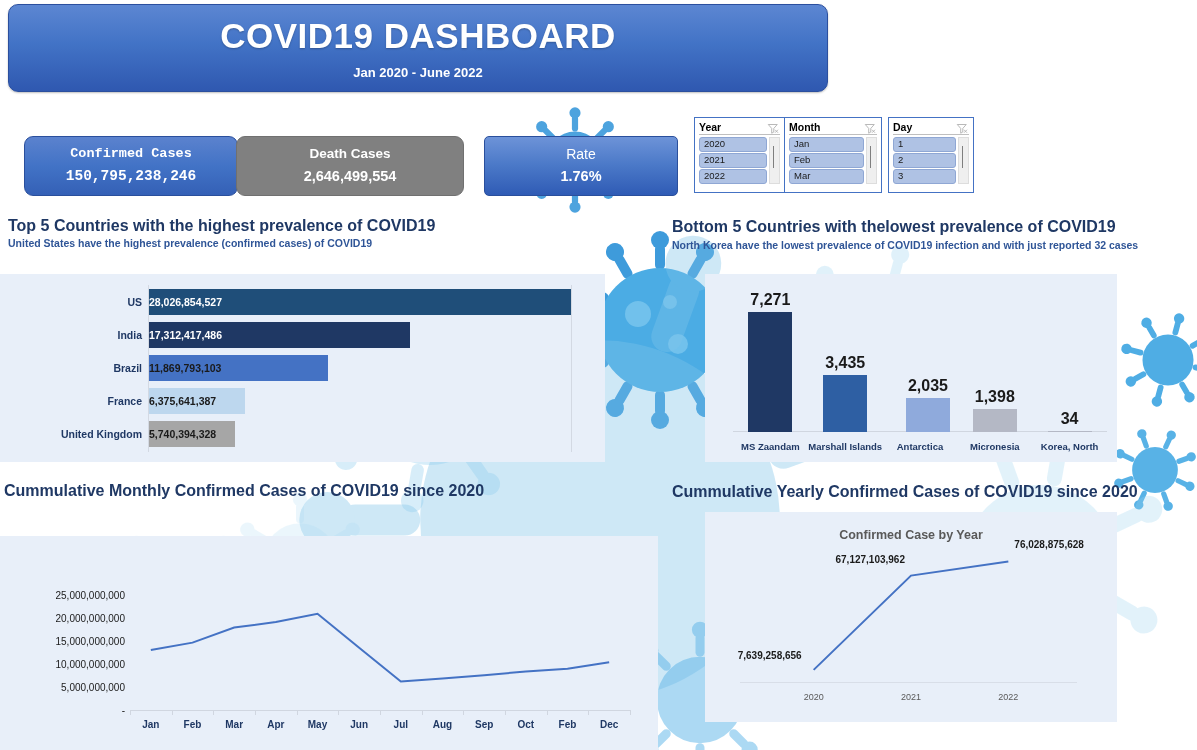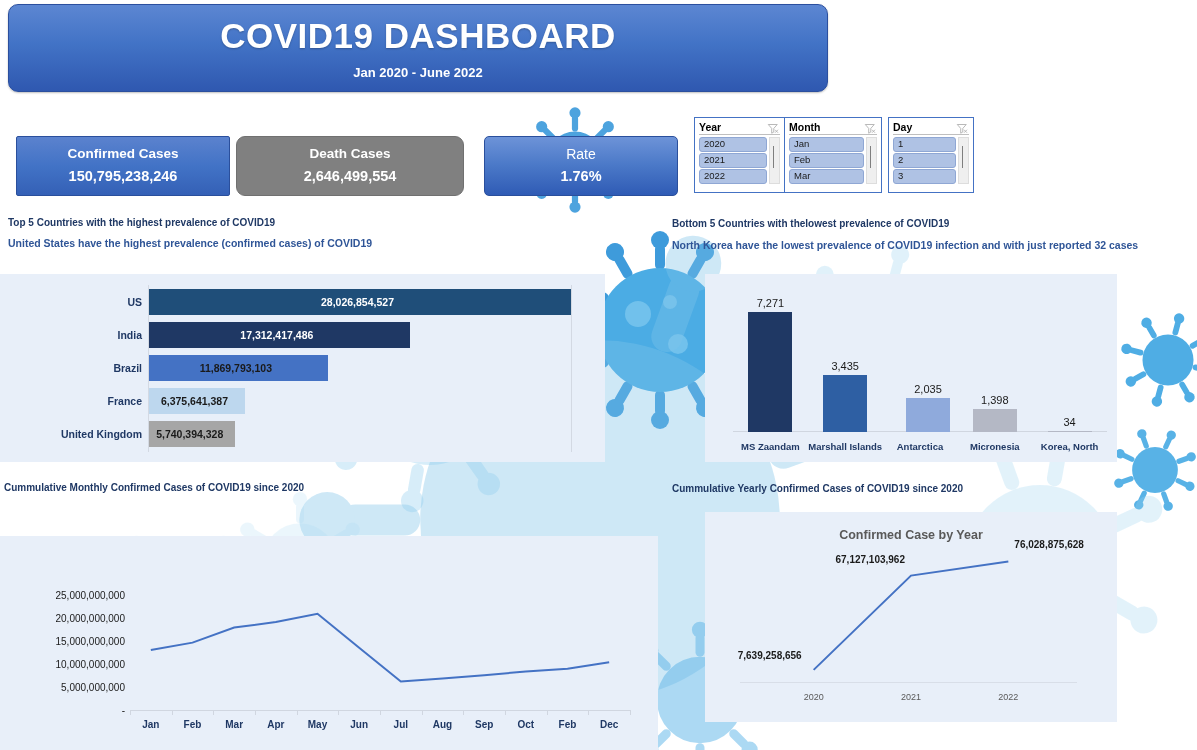--- a/index.html
+++ b/index.html
@@ -33,23 +33,24 @@
 
   
   .kpi{
     position:absolute;z-index:5;
     display:flex;flex-direction:column;align-items:center;justify-content:center;
     color:#fff;text-align:center;
   }
   .kpi .kpi-label{font-size:13.5px;font-weight:bold;line-height:1.5;}
   .kpi .kpi-value{font-size:14.5px;font-weight:bold;line-height:1.6;}
   .kpi-confirmed{
-    left:16px;top:136px;width:212px;height:58px;border-radius:2px;
+    left:24px;top:136px;width:212px;height:58px;border-radius:9px;
     background:linear-gradient(180deg,#5B82CE 0%,#4273C6 50%,#3460B6 100%);
     border:1px solid #2A4F9C;
+    font-family:Liberation Mono, monospace;
   }
   .kpi-death{
     left:236px;top:136px;width:226px;height:58px;border-radius:9px;
     background:#808080;border:1px solid #707070;
   }
   .kpi-rate{
     left:484px;top:136px;width:192px;height:58px;border-radius:5px;
     background:linear-gradient(180deg,#6D93D8 0%,#4B79C8 48%,#2F5BB5 100%);
     border:1px solid #2A4F9C;
   }
@@ -76,44 +77,44 @@
     background:#AFC2E4;border:1px solid #8FA7D4;border-radius:3px;
     font-size:9.5px;color:#1a1a1a;padding:1px 4px;line-height:1.15;
     font-family:"Liberation Sans",sans-serif;
   }
   .slicer-scroll{
     width:9px;background:#EFEFEF;border:1px solid #DDD;position:relative;
   }
   .slicer-thumb{position:absolute;left:3px;top:8px;width:1px;height:22px;background:#7F7F7F;}
 
   
-  .sec-title{position:absolute;z-index:4;font-weight:bold;font-size:10px;color:#1F3864;}
+  .sec-title{position:absolute;z-index:4;font-weight:bold;font-size:16px;color:#1F3864;}
   .sec-sub{position:absolute;z-index:4;font-weight:bold;font-size:10.5px;color:#2F5597;}
 
   
   .panel{position:absolute;background:#E8EFF9;z-index:3;}
   .panel-inner{position:absolute;inset:0;}
 
   
   .hbar-panel{left:0;top:274px;width:605px;height:188px;}
   .hbar-plot{position:absolute;left:148px;top:11px;right:33px;bottom:10px;
              border-left:1px solid #D3D9E3;border-right:1px solid #D3D9E3;}
   .hbar-row{position:absolute;left:0;height:26px;display:flex;align-items:center;border-radius:12px;}
   .hbar-label{position:absolute;right:100%;padding-right:7px;white-space:nowrap;
               font-size:10.5px;font-weight:bold;color:#1F3864;}
-  .hbar-fill{height:26px;display:flex;align-items:center;justify-content:center;}
+  .hbar-fill{height:26px;display:flex;align-items:center;justify-content:flex-start;}
   .hbar-val{font-size:10.5px;font-weight:bold;padding-right:5px;white-space:nowrap;}
 
   
   .col-panel{left:705px;top:274px;width:412px;height:188px;}
   .col-axis{position:absolute;left:28px;right:10px;bottom:30px;height:1px;background:#D0D6E0;}
   .col-item{position:absolute;bottom:30px;display:flex;flex-direction:column;
             align-items:center;justify-content:flex-end;}
   .col-bar{width:100%;}
-  .col-val{font-size:11px;font-weight:normal;color:#1a1a1a;margin-bottom:3px;white-space:nowrap;}
+  .col-val{font-size:16px;font-weight:bold;color:#1a1a1a;margin-bottom:3px;white-space:nowrap;}
   .col-cat{position:absolute;bottom:10px;text-align:center;font-size:9.5px;
            font-weight:bold;color:#1F3864;white-space:nowrap;}
 
   
   .line-panel{left:0;top:512px;width:658px;height:222px;margin-top:24px;}
   .ytick{position:absolute;right:0;transform:translateY(-50%);
          font-size:10px;color:#1a1a1a;white-space:nowrap;}
   .xtick{position:absolute;transform:translateX(-50%);
          font-size:10px;font-weight:bold;color:#1F3864;white-space:nowrap;}
 

